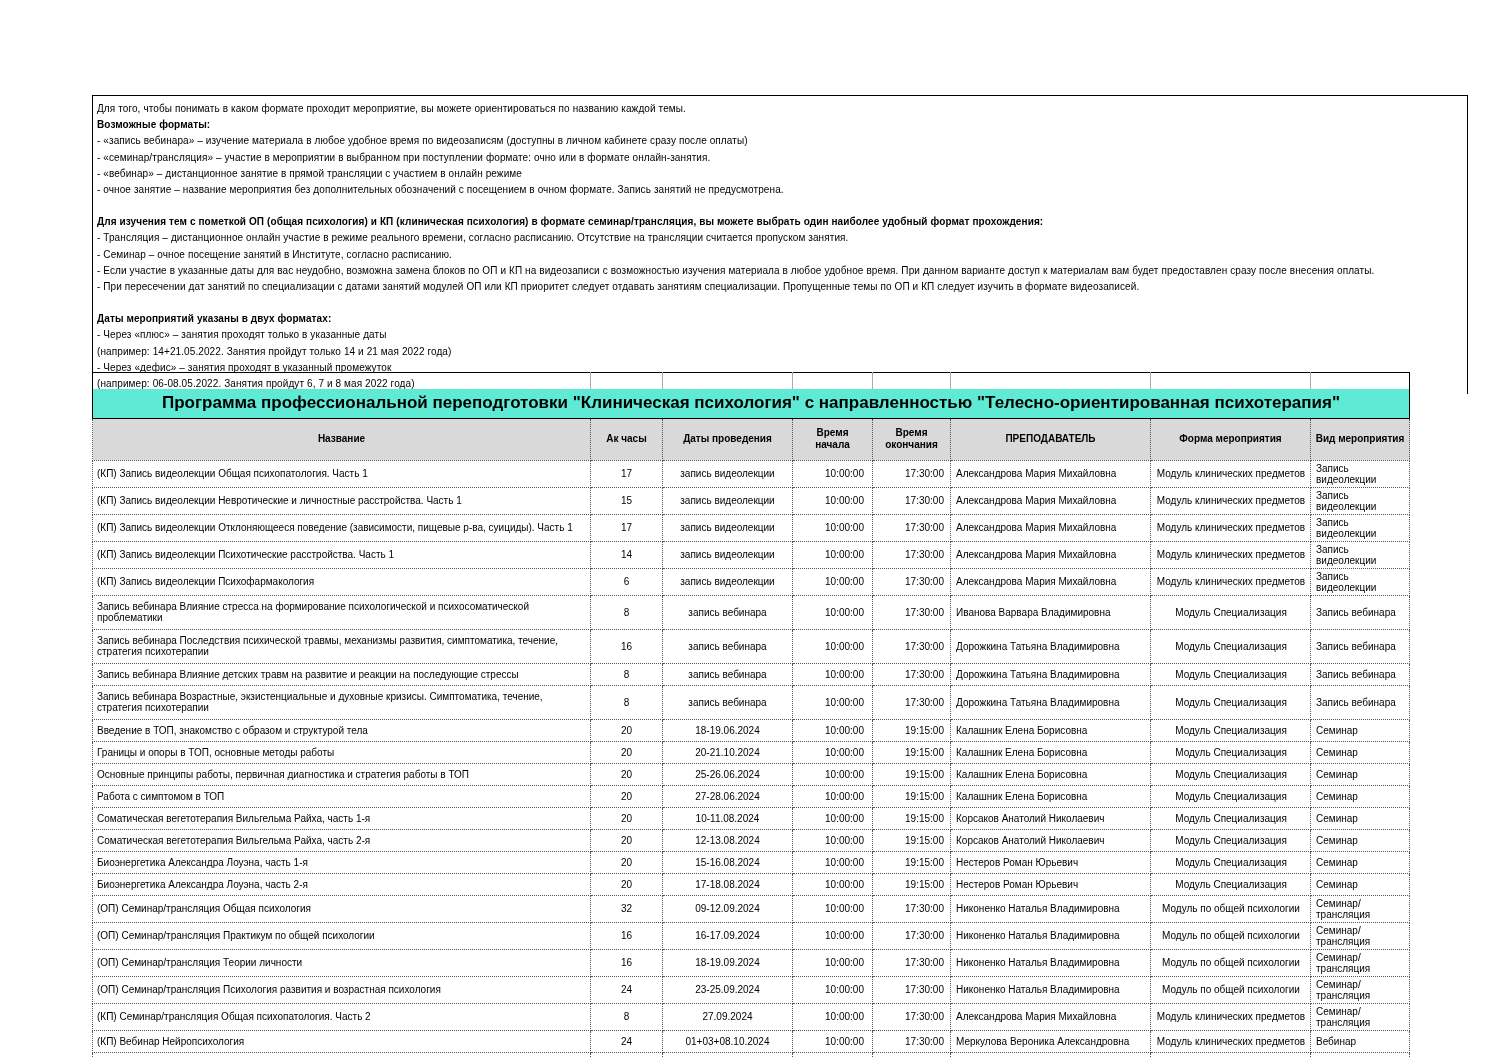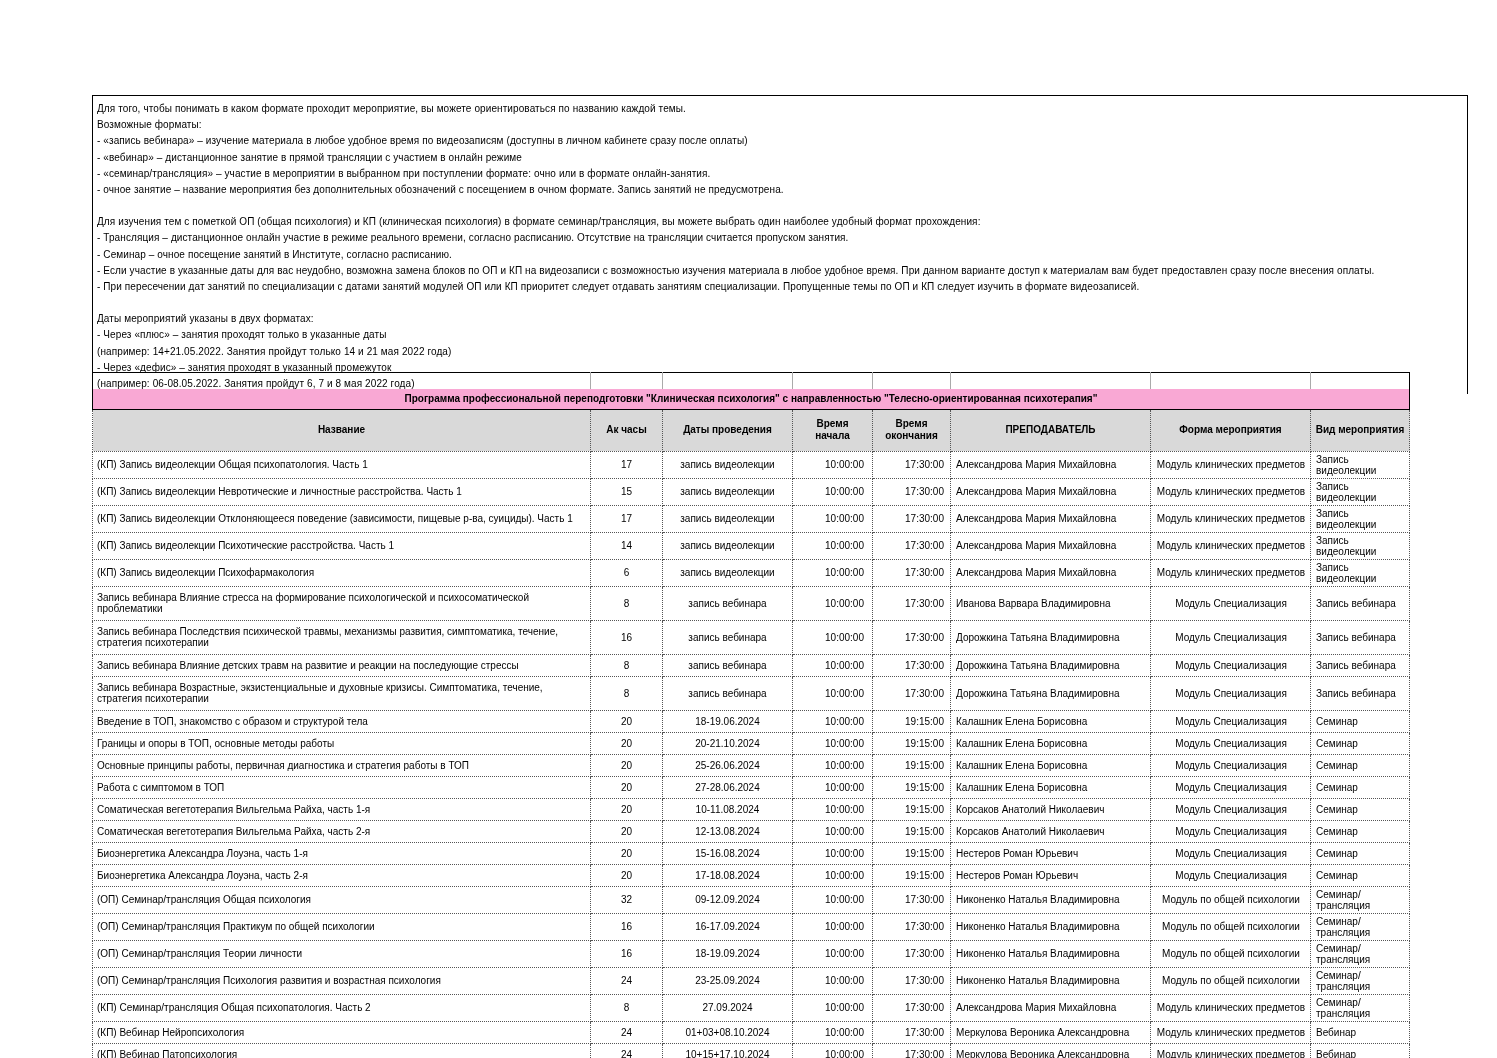--- a/index.html
+++ b/index.html
@@ -32,21 +32,21 @@
     box-sizing: border-box;
     padding: 5px 0 2px 4px;
   }
   .intro p {
     margin: 0;
     font-size: 10px;
     line-height: 16.2px;
     white-space: nowrap;
     letter-spacing: 0.01em;
   }
-  .intro p.b { font-weight: normal; }
+  .intro p.b { font-weight: bold; }
   .intro p.spacer { height: 16px; }
 
   
   .sched {
     position: absolute;
     left: 92px;
     top: 372px;
     border-collapse: collapse;
     table-layout: fixed;
     width: 1317px;
@@ -81,23 +81,23 @@
     border-right: 1px solid #aaa;
   }
   .row-blank td.first { border-left: 1px solid #000; }
   .row-blank td.last  { border-right: 1px solid #000; }
 
   .title-row td {
     border: 1px solid #000;
     border-top: none;
     text-align: center;
     font-weight: bold;
-    font-size: 10px;
+    font-size: 17px;
     padding: 4px 2px 5px 2px;
-    background: #f9a8d4;
+    background: #5eead4;
   }
 
   .head-row th {
     background: #d9d9d9;
     text-align: center;
     font-weight: bold;
     font-size: 10px;
     height: 42px;
     line-height: 12px;
     border: 1px dotted #555;
@@ -118,22 +118,22 @@
 </style>
 </head>
 <body>
 
 <div class="page">
 
   <div class="intro">
       <p>Для того, чтобы понимать в каком формате проходит мероприятие, вы можете ориентироваться по названию каждой темы.</p>
       <p class="b">Возможные форматы:</p>
       <p>- «запись вебинара» – изучение материала в любое удобное время по видеозаписям (доступны в личном кабинете сразу после оплаты)</p>
+      <p>- «семинар/трансляция» – участие в мероприятии в выбранном при поступлении формате: очно или в формате онлайн-занятия.</p>
       <p>- «вебинар» – дистанционное занятие в прямой трансляции с участием в онлайн режиме</p>
-      <p>- «семинар/трансляция» – участие в мероприятии в выбранном при поступлении формате: очно или в формате онлайн-занятия.</p>
       <p>- очное занятие – название мероприятия без дополнительных обозначений с посещением в очном формате. Запись занятий не предусмотрена.</p>
       <p class="spacer">&nbsp;</p>
       <p class="b">Для изучения тем с пометкой ОП (общая психология) и КП (клиническая психология) в формате семинар/трансляция, вы можете выбрать один наиболее удобный формат прохождения:</p>
       <p>- Трансляция – дистанционное онлайн участие в режиме реального времени, согласно расписанию. Отсутствие на трансляции считается пропуском занятия.</p>
       <p>- Семинар – очное посещение занятий в Институте, согласно расписанию.</p>
       <p>- Если участие в указанные даты для вас неудобно, возможна замена блоков по ОП и КП  на видеозаписи с возможностью изучения материала в любое удобное время. При данном варианте доступ к материалам вам будет предоставлен сразу после внесения оплаты.</p>
       <p>- При пересечении дат занятий по  специализации  с датами занятий  модулей ОП или КП приоритет следует отдавать занятиям специализации. Пропущенные темы по ОП и КП следует изучить в формате видеозаписей.</p>
       <p class="spacer">&nbsp;</p>
       <p class="b">Даты мероприятий указаны в двух форматах:</p>
       <p> - Через «плюс» – занятия проходят только в указанные даты</p>

